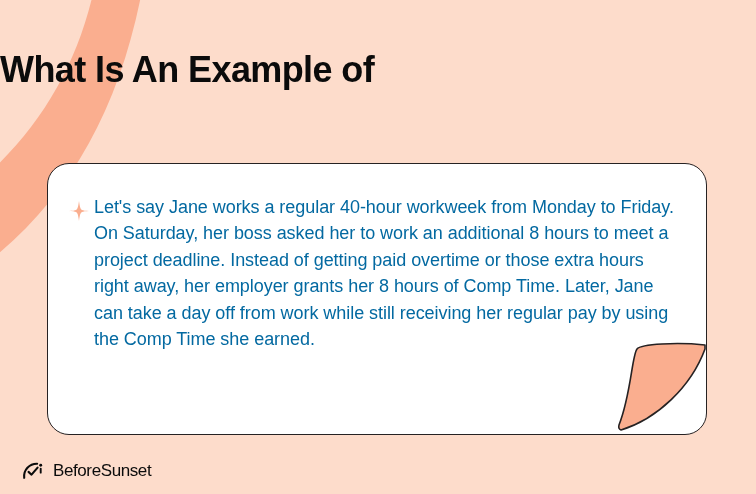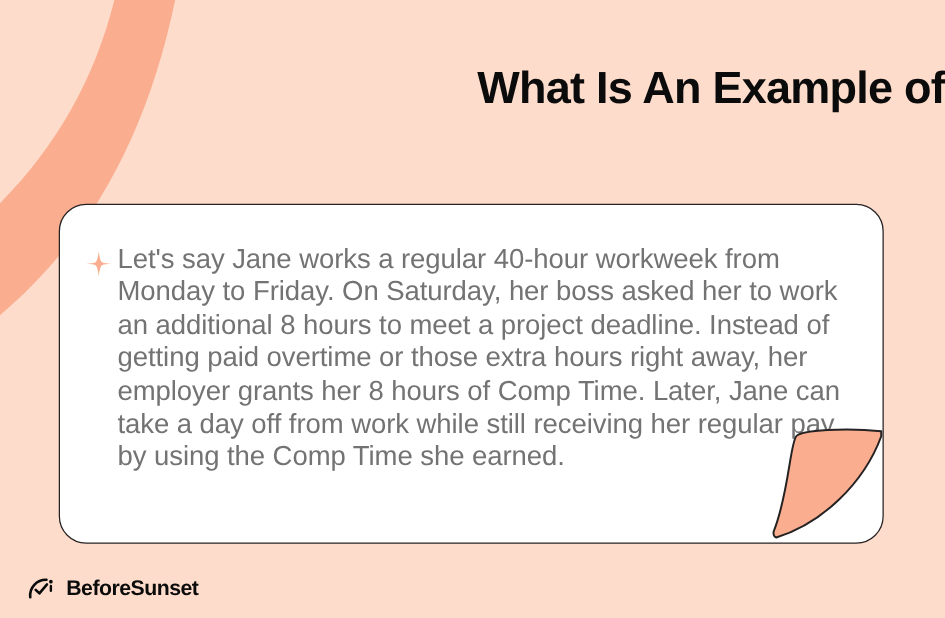--- a/index.html
+++ b/index.html
@@ -33,23 +33,22 @@
     height: 260px;
     pointer-events: none;
   }
 
   
   .title-block {
     position: absolute;
     left: 0;
     top: 48px;
     width: 756px;
-    text-align: right;
+    text-align: left;
     z-index: 3;
-    padding-left: 24px;
   }
   .title-line {
     font-family: "Liberation Sans", sans-serif;
     font-weight: 700;
     font-size: 36px;
     line-height: 44px;
     letter-spacing: -0.6px;
     color: #0B0B0B;
     white-space: nowrap;
   }
@@ -92,41 +91,41 @@
     flex: 0 0 auto;
     width: 22px;
     height: 22px;
     margin-top: 6px;
     margin-left: 4px;
     margin-right: 4px;
   }
 
   .paragraph {
     font-family: "Liberation Sans", sans-serif;
-    font-size: 22px;
+    font-size: 18px;
     line-height: 26.4px;
-    color: #737373;
+    color: #0369a1;
     letter-spacing: -0.05px;
     max-width: 586px;
   }
 
   
   .logo {
     position: absolute;
     left: 22px;
     bottom: 14px;
     display: flex;
     align-items: center;
     gap: 5px;
     z-index: 4;
   }
   .logo-mark { width: 26px; height: 19px; display: block; }
   .logo-text {
     font-family: "Liberation Sans", sans-serif;
-    font-weight: 700;
+    font-weight: 400;
     font-size: 17px;
     letter-spacing: -0.4px;
     color: #0B0B0B;
     line-height: 1;
   }
 </style>
 </head>
 <body>
 
 <div id="stage">

